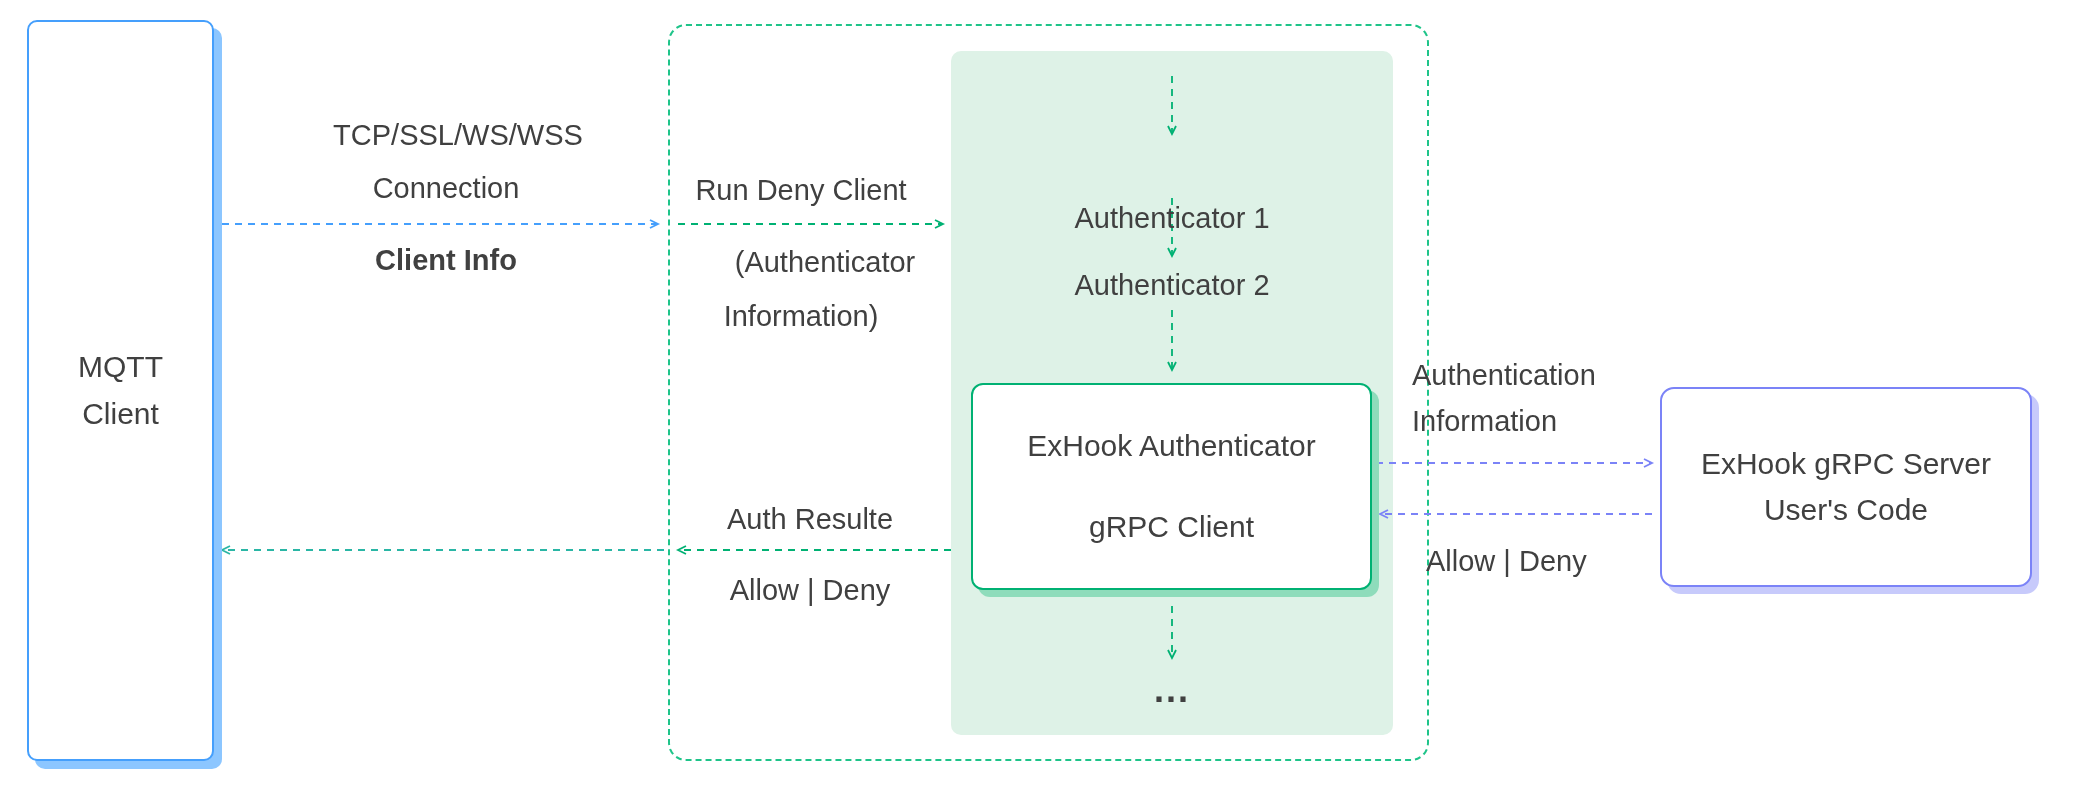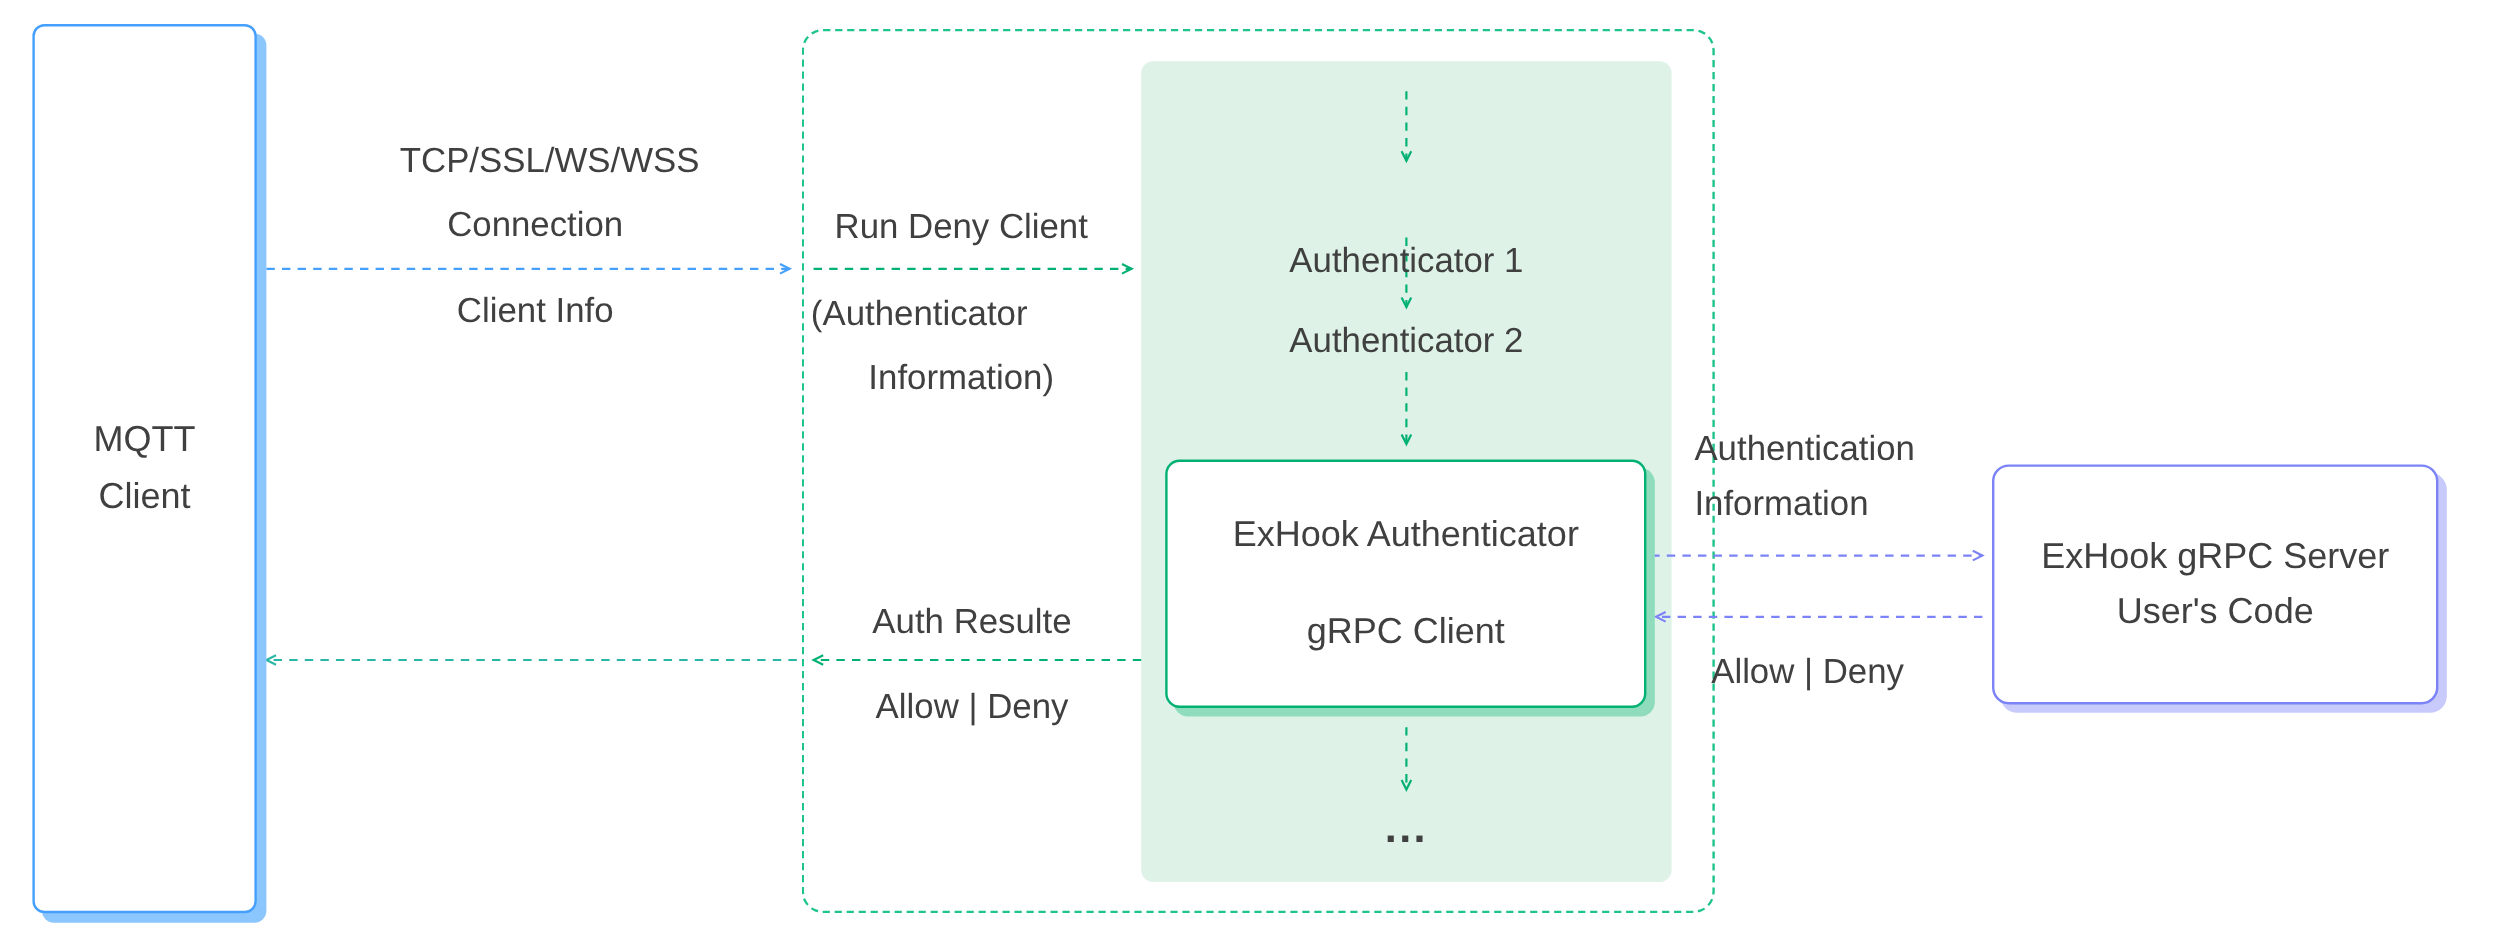--- a/index.html
+++ b/index.html
@@ -69,24 +69,24 @@
   .lbl {
     position: absolute;
     transform: translate(-50%, -50%);
     white-space: nowrap;
     font-size: 29px;
   }
   .lbl.align-left { transform: translate(0, -50%); }
 
   .lbl-tcp            { left: 446px;  top: 135px; margin-left: 12px; }
   .lbl-connection     { left: 446px;  top: 188px; }
-  .lbl-client-info    { left: 446px;  top: 260px; }
+  .lbl-client-info    { left: 446px;  top: 260px; font-weight: bold; }
   .lbl-connack        { left: 446px;  top: 518px; }
   .lbl-run-auth       { left: 801px;  top: 190px; }
-  .lbl-auth-paren     { left: 766px;  top: 262px; }
+  .lbl-auth-paren     { left: 825px;  top: 262px; }
   .lbl-info-paren     { left: 801px;  top: 316px; }
   .lbl-auth-result    { left: 810px;  top: 519px; }
   .lbl-allow-left     { left: 810px;  top: 590px; }
   .lbl-authenticator1 { left: 1172px; top: 170px; margin-top: 48px; }
   .lbl-authenticator2 { left: 1172px; top: 285px; }
   .lbl-ellipsis       { left: 1172px; top: 690px; font-size: 36px; font-weight: bold; letter-spacing: 2px; }
   .lbl-authentication { left: 1412px; top: 375px; }
   .lbl-information    { left: 1412px; top: 421px; }
   .lbl-allow-right    { left: 1426px; top: 561px; }
 

